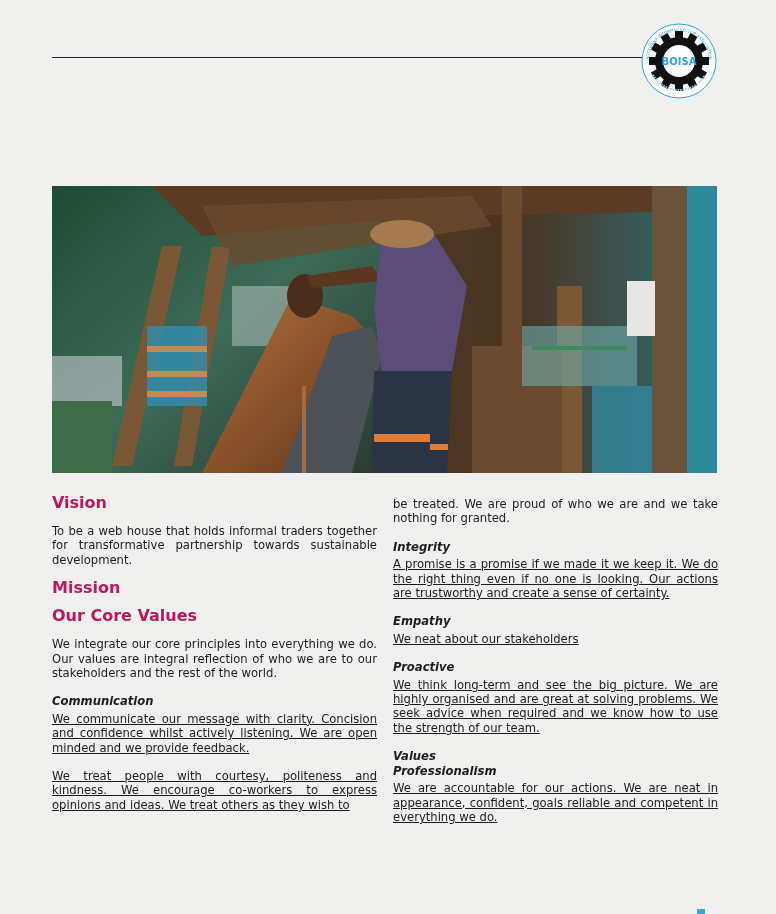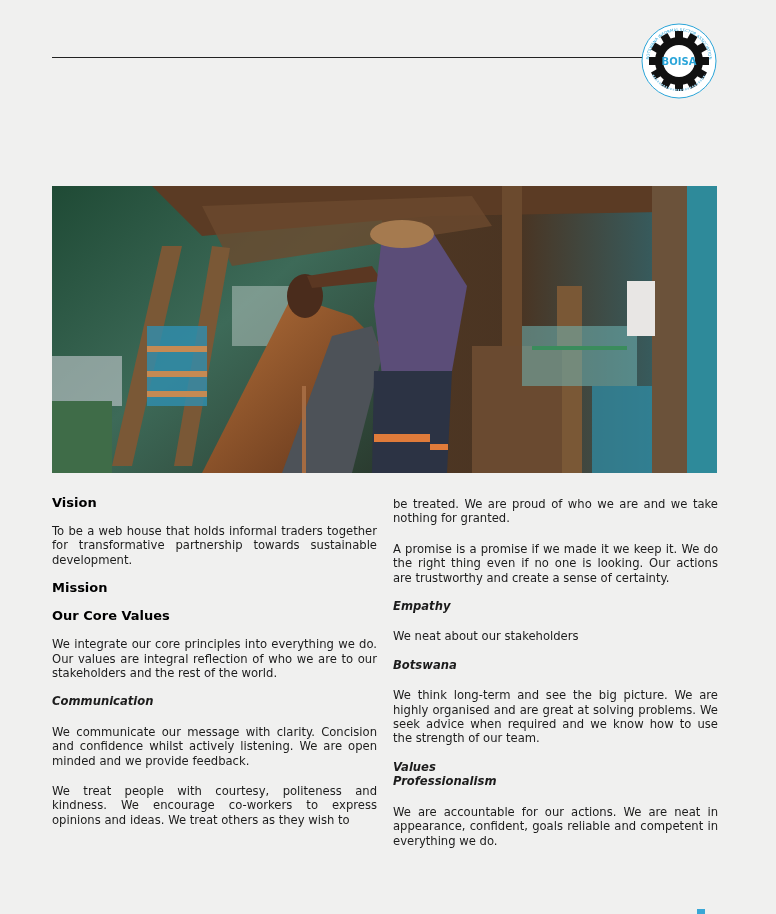--- a/index.html
+++ b/index.html
@@ -23,30 +23,30 @@
     }
     .photo svg { display: block; }
     .col {
       position: absolute; top: 496px; width: 325px;
       font-size: 11.6px; line-height: 14.4px;
       text-align: justify;
     }
     .col.left { left: 52px; }
     .col.right { left: 393px; top: 497px; }
     .sec-heading {
-      color: #000000; font-weight: bold; font-size: 13px;
+      color: #be185d; font-weight: bold; font-size: 16px;
       margin: 0 0 14px 0; line-height: 14px;
       font-family: "DejaVu Sans", sans-serif;
     }
     .para { margin: 0 0 14px 0; }
     .value-title {
       font-weight: bold; font-style: italic; margin: 0;
       font-size: 11.6px;
     }
-    .value-body { margin: 16px 0 14px 0; }
+    .value-body { margin: 3px 0 14px 0; text-decoration: underline; }
     .corner-mark {
       position: absolute; left: 697px; top: 909px; width: 8px; height: 5px;
       background: #3aa7d6;
     }
   </style>
 </head>
 <body>
 
 <div class="rule"></div>
 
@@ -157,26 +157,27 @@
 
   <div class="value-title">Communication</div>
   <div class="value-body">We communicate our message with clarity. Concision and confidence whilst actively listening. We are open minded and we provide feedback.</div>
 
   <div class="value-body">We treat people with courtesy, politeness and kindness. We encourage co-workers to express opinions and ideas. We treat others as they wish to</div>
 </div>
 
 <div class="col right">
   <div class="para">be treated. We are proud of who we are and we take nothing for granted.</div>
 
+  <div class="value-title">Integrity</div>
   <div class="value-body">A promise is a promise if we made it we keep it. We do the right thing even if no one is looking. Our actions are trustworthy and create a sense of certainty.</div>
 
   <div class="value-title">Empathy</div>
   <div class="value-body">We neat about our stakeholders</div>
 
-  <div class="value-title">Botswana</div>
+  <div class="value-title">Proactive</div>
   <div class="value-body">We think long-term and see the big picture. We are highly organised and are great at solving problems. We seek advice when required and we know how to use the strength of our team.</div>
 
   <div class="value-title">Values</div>
 
   <div class="value-title">Professionalism</div>
   <div class="value-body">We are accountable for our actions. We are neat in appearance, confident, goals reliable and competent in everything we do.</div>
 </div>
 
 <div class="corner-mark"></div>
 

